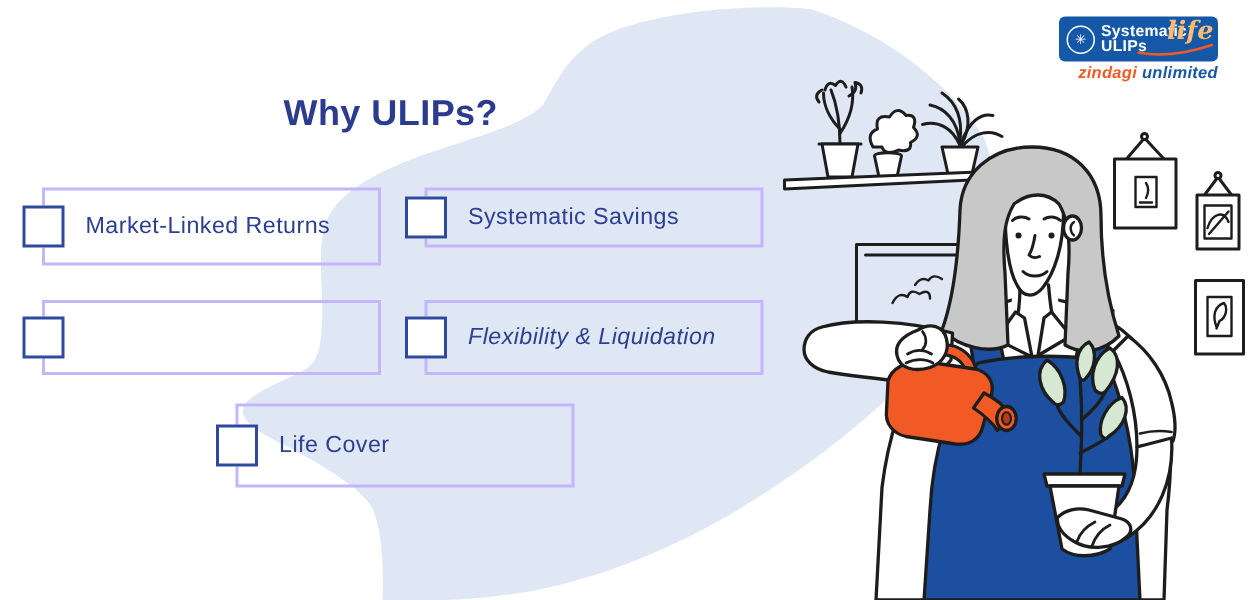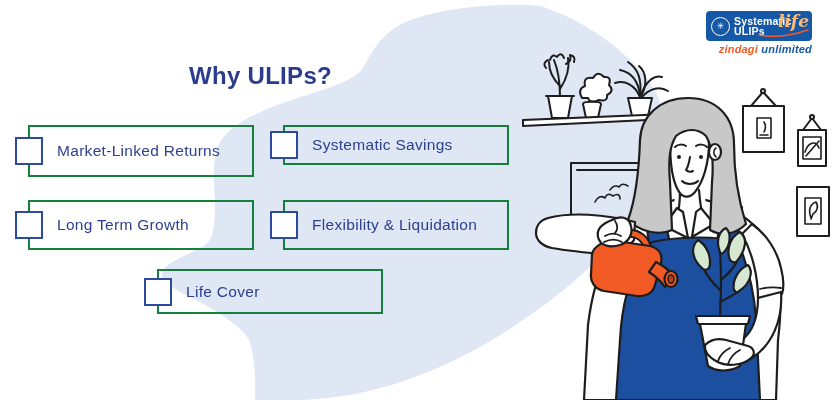--- a/index.html
+++ b/index.html
@@ -30,36 +30,36 @@
   .logo-tagline{margin-top:2px;font-size:11px;font-style:italic;font-weight:bold;letter-spacing:.2px;}
   .tag-orange{color:#f15a24;}
   .tag-blue{color:#1558a7;}
   
   .page-title{
     position:absolute;left:189px;top:62px;font-size:24px;font-weight:800;
     color:#2b3c8f;letter-spacing:.3px;
   }
   
   .benefit-box{
-    position:absolute;border:2px solid #15803d;box-sizing:border-box;
+    position:absolute;border:2px solid #c4b5fd;box-sizing:border-box;
     display:flex;align-items:center;
   }
   .benefit-box .cb{
     position:absolute;left:-15px;top:50%;transform:translateY(-50%);
     width:24px;height:24px;background:#fff;border:2px solid #2e4a9e;
   }
   .benefit-box .lbl{
     padding-left:27px;font-size:15.5px;font-weight:500;color:#2c3f90;letter-spacing:.3px;
     white-space:nowrap;
   }
   .b1{left:28px;top:125px;width:226px;height:52px;}
   .b2{left:283px;top:125px;width:226px;height:40px;}
   .b3{left:28px;top:200px;width:226px;height:50px;}
-  .b4{left:283px;top:200px;width:226px;height:50px;}
-  .b5{left:157px;top:269px;width:226px;height:45px;text-align:center;}
+  .b4{left:283px;top:200px;width:226px;height:50px;font-style:italic;}
+  .b5{left:157px;top:269px;width:226px;height:56px;text-align:center;}
   
   #illus{position:absolute;left:520px;top:40px;}
 </style>
 </head>
 <body>
 
 <div id="stage">
 
   <svg id="brush" width="840" height="400" viewBox="0 0 840 400">
     <path fill="#dfe7f5" d="M540,6
@@ -103,21 +103,20 @@
   <div class="benefit-box b1">
     <span class="cb"></span>
     <span class="lbl">Market-Linked Returns</span>
   </div>
   <div class="benefit-box b2">
     <span class="cb"></span>
     <span class="lbl">Systematic Savings</span>
   </div>
   <div class="benefit-box b3">
     <span class="cb"></span>
-    <span class="lbl">Long Term Growth</span>
   </div>
   <div class="benefit-box b4">
     <span class="cb"></span>
     <span class="lbl">Flexibility &amp; Liquidation</span>
   </div>
   <div class="benefit-box b5">
     <span class="cb"></span>
     <span class="lbl">Life Cover</span>
   </div>
 

